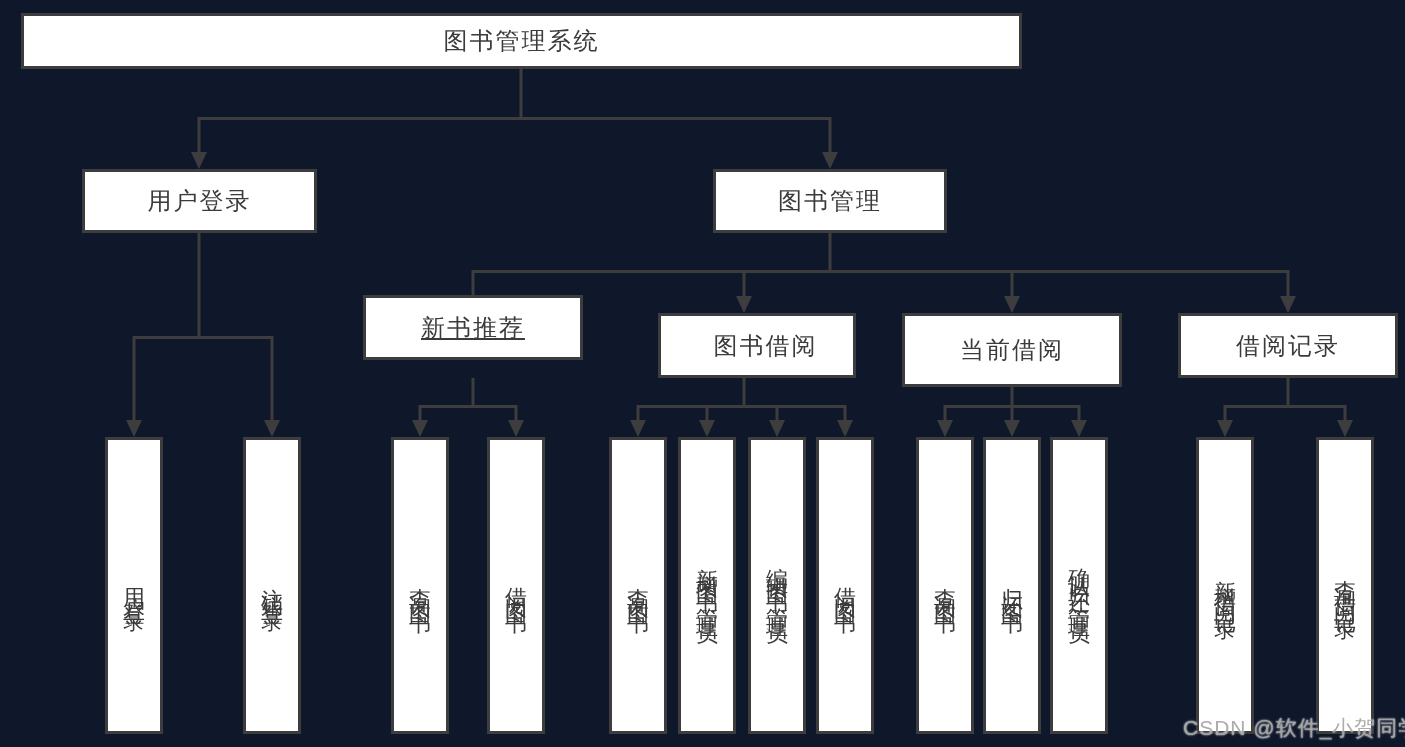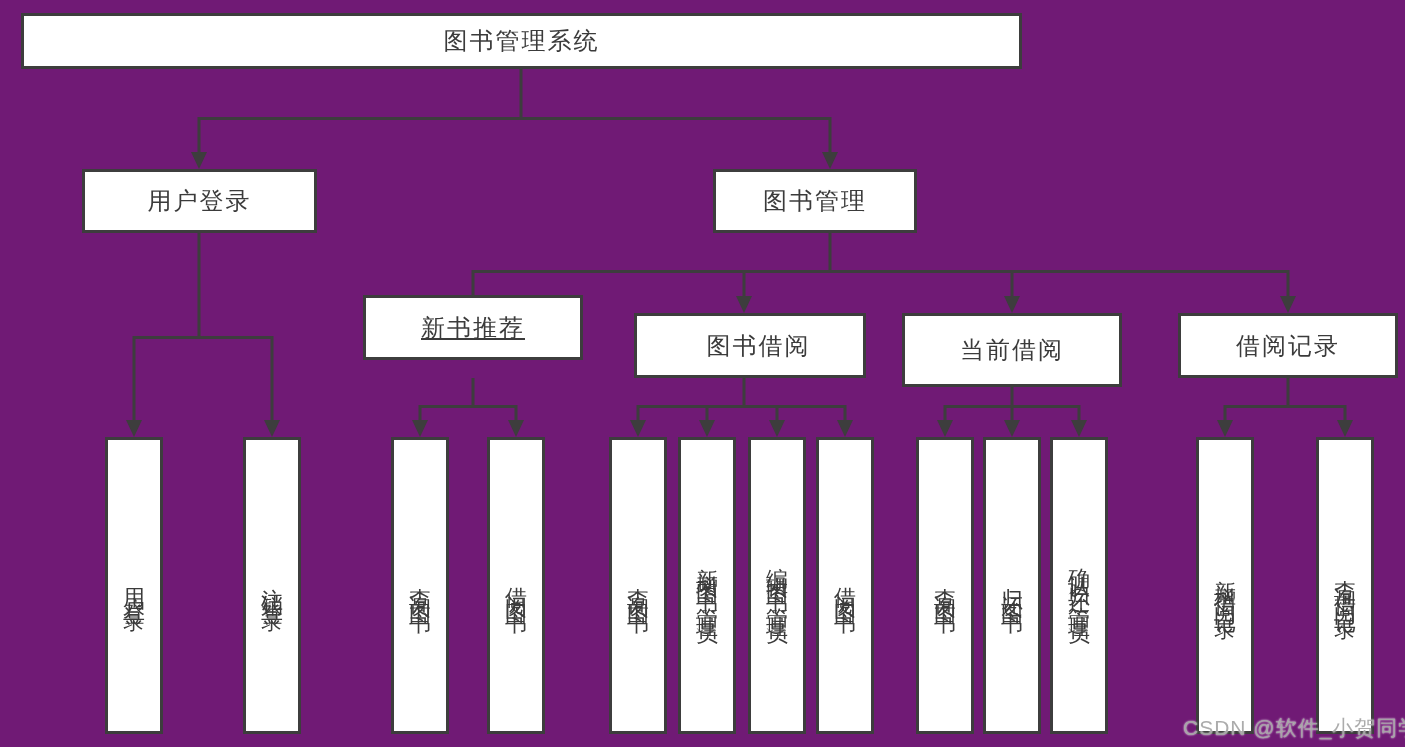--- a/index.html
+++ b/index.html
@@ -4,21 +4,21 @@
 <style>
   html, body {
     margin: 0;
     padding: 0;
     background: #ffffff;
   }
   .canvas {
     position: relative;
     width: 1405px;
     height: 747px;
-    background: #701a75;
+    background: #0f172a;
     font-family: "Liberation Sans", "DejaVu Sans", sans-serif;
     color: #3b3b3b;
     overflow: hidden;
   }
   .connectors {
     position: absolute;
     left: 0;
     top: 0;
   }
   .box {
@@ -96,24 +96,24 @@
       <polygon points="1004,420 1020,420 1012,437"></polygon>
       <polygon points="1071,420 1087,420 1079,437"></polygon>
       <polygon points="1217,420 1233,420 1225,437"></polygon>
       <polygon points="1337,420 1353,420 1345,437"></polygon>
     </g>
   </svg>
 
   <div class="box hbox" style="left:21px; top:13px; width:1001px; height:56px;">图书管理系统</div>
 
   <div class="box hbox" style="left:82px; top:169px; width:235px; height:64px;">用户登录</div>
-  <div class="box hbox" style="left:713px; top:169px; width:204px; height:64px;font-family:Liberation Mono, monospace;">图书管理</div>
+  <div class="box hbox" style="left:713px; top:169px; width:234px; height:64px;font-family:Liberation Mono, monospace;">图书管理</div>
 
   <div class="box hbox" style="left:363px; top:295px; width:220px; height:65px;text-decoration:underline;">新书推荐</div>
-  <div class="box hbox" style="left:634px; top:313px; width:232px; height:65px;padding-left:17px;">图书借阅</div>
+  <div class="box hbox" style="left:658px; top:313px; width:198px; height:65px;padding-left:17px;">图书借阅</div>
   <div class="box hbox" style="left:902px; top:313px; width:220px; height:74px;">当前借阅</div>
   <div class="box hbox" style="left:1178px; top:313px; width:220px; height:65px;">借阅记录</div>
 
   <div class="box vbox" style="left:105px; top:437px; width:58px; height:297px;">用户登录</div>
   <div class="box vbox" style="left:243px; top:437px; width:58px; height:297px;">注销登录</div>
 
   <div class="box vbox" style="left:391px; top:437px; width:58px; height:297px;">查询图书</div>
   <div class="box vbox" style="left:487px; top:437px; width:58px; height:297px;">借阅图书</div>
 
   <div class="box vbox" style="left:609px; top:437px; width:58px; height:297px;">查询图书</div>

